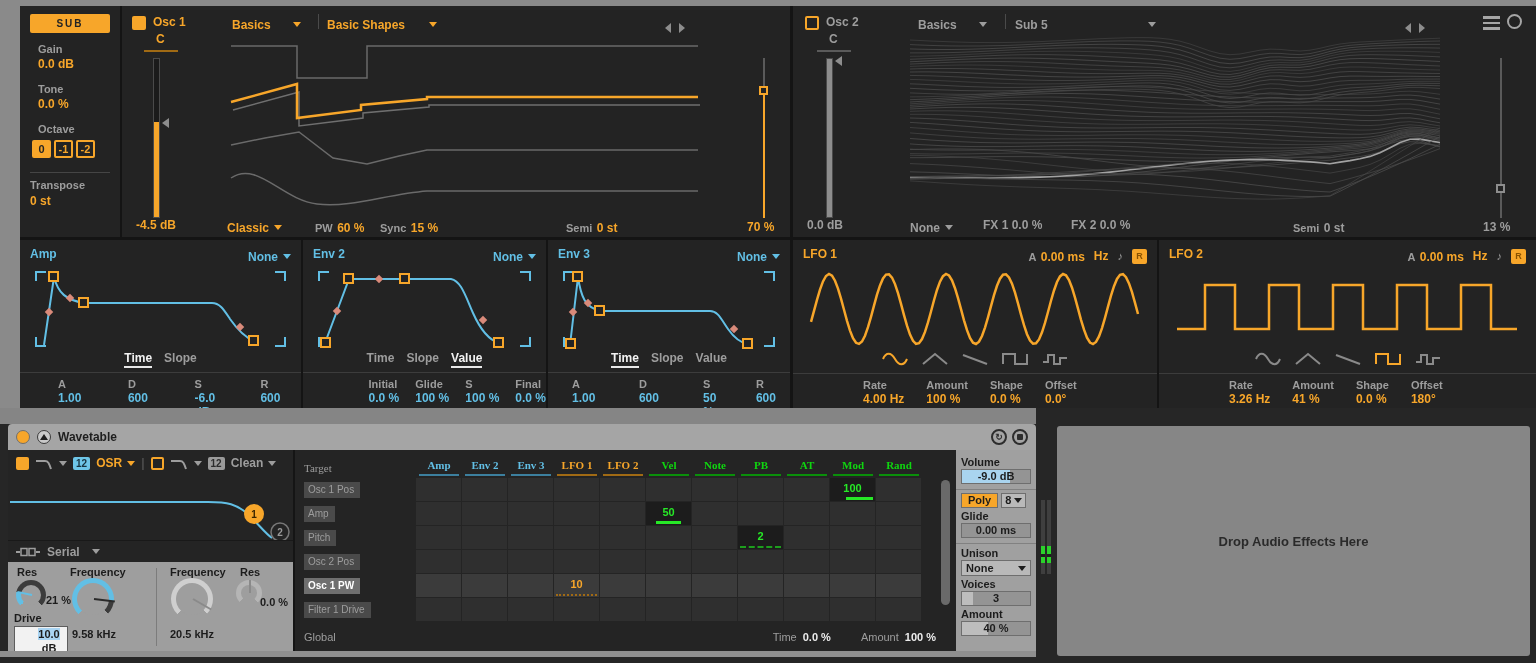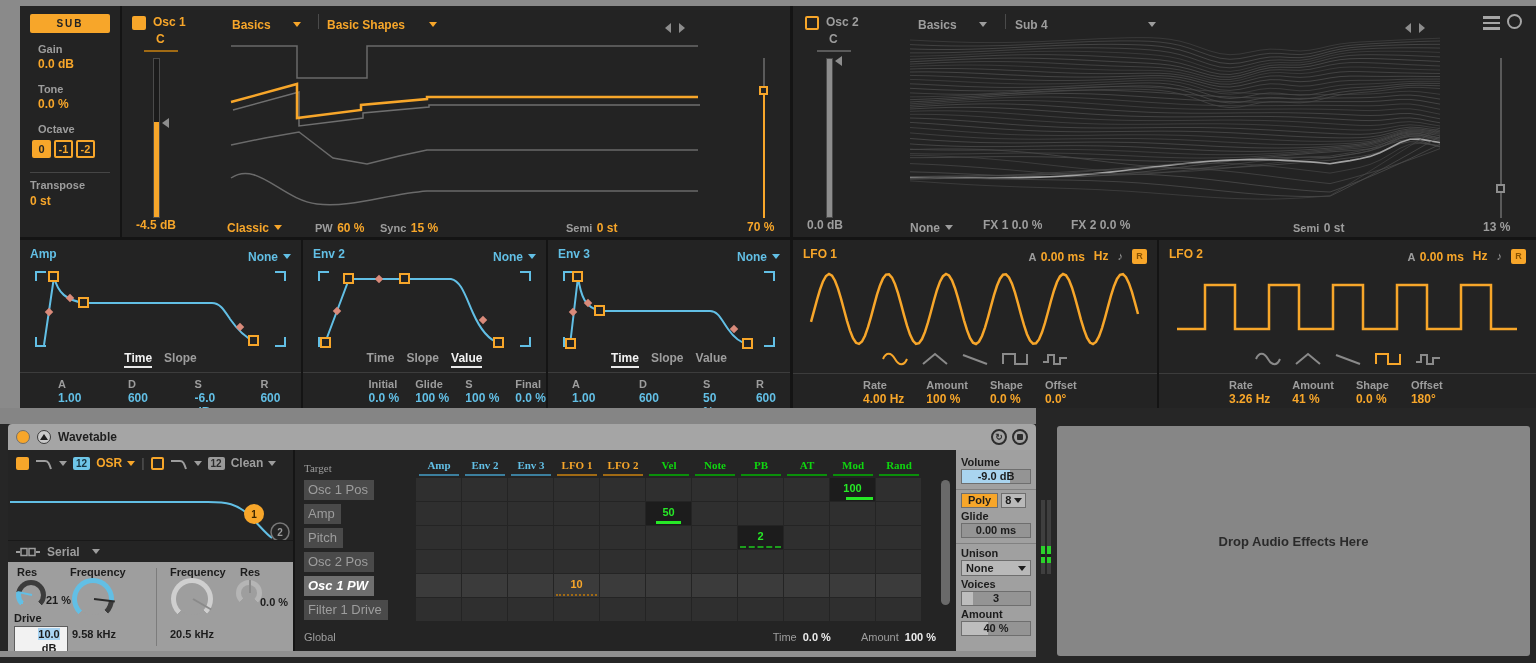--- a/index.html
+++ b/index.html
@@ -93,23 +93,23 @@
   #matrix-sec { position:absolute; left:289px; top:26px; width:659px; height:201px; background:#242424; padding:5px 0 0 7px; }
   #matrix-grid { position:relative; }
   .m-headrow { display:flex; height:22px; align-items:center;font-family:Liberation Serif, serif; }
   .m-target { width:112px; font-size:11px; color:#9d9d9d; padding-top:3px; }
   .m-colhead { width:46px; text-align:center; font-size:11px; font-weight:bold; padding-top:3px; }
   .m-colhead .ul { display:block; height:2px; margin:3px 3px 0 3px; }
   .c-blue { color:#62bfe5; } .c-blue .ul { background:#3c7f9e; }
   .c-orange { color:#f7a62a; } .c-orange .ul { background:#a06a14; }
   .c-green { color:#0fd60f; } .c-green .ul { background:#0a8f0a; }
   .m-row { display:flex; height:23px; margin-top:1px; }
-  .m-rowlabel { width:112px; font-size:13px; color:#9d9d9d; display:flex; align-items:center; }
+  .m-rowlabel { width:112px; font-size:10px; color:#9d9d9d; display:flex; align-items:center; }
   .m-rowlabel span { background:#4a4a4a; padding:2px 6px 3px 4px; white-space:nowrap; }
-  .m-row.sel .m-rowlabel { color:#fff; font-weight:bold;font-style:italic; }
+  .m-row.sel .m-rowlabel { color:#fff; font-weight:bold; }
   .m-row.sel .m-rowlabel span { background:#6f6f6f; }
   .m-cell { width:45px; margin-right:1px; background:#2f2f2f; position:relative; font-size:11px; font-weight:bold; text-align:center; line-height:21px; }
   .m-row.sel .m-cell { background:#3b3b3b; }
   .m-cell.has { background:#1c1c1c; }
   .m-cell .bar { position:absolute; bottom:1px; height:3px; }
   .bar.g-solid-r { right:2px; width:60%; background:#27e827; }
   .bar.g-solid-c { left:22%; width:56%; background:#27e827; }
   .bar.g-dash { left:2px; right:2px; height:0; border-bottom:2px dashed #1d9e1d; }
   .bar.o-dot { left:2px; right:2px; height:0; border-bottom:2px dotted #a06a14; }
   .m-cell.has.vg { color:#27e827; } .m-cell.has.vo { color:#f7a62a; }
@@ -231,21 +231,21 @@
         <div class="vslider-fill" style="height:158px;background:#8d8d8d;"></div>
       </div>
       <div class="tri-handle" style="left:42px;top:50px;"></div>
       <div class="val gray" style="position:absolute;left:14px;top:212px;">0.0 dB</div>
 
       <div style="position:absolute;left:125px;top:9px;">
         <span class="ptitle gray">Basics</span><span class="caret" style="margin-left:22px;"></span>
       </div>
       <div style="position:absolute;left:212px;top:8px;width:1px;height:15px;background:#4a4a4a;"></div>
       <div style="position:absolute;left:222px;top:9px;">
-        <span class="ptitle gray">Sub 4</span><span class="caret" style="margin-left:100px;"></span>
+        <span class="ptitle gray">Sub 5</span><span class="caret" style="margin-left:100px;"></span>
       </div>
       <div style="position:absolute;left:612px;top:13px;"><span class="tri-l"></span><span class="tri-r"></span></div>
       <div style="position:absolute;left:690px;top:10px;">
         <div style="width:17px;height:2.5px;background:#a5a5a5;margin-bottom:3px;"></div>
         <div style="width:17px;height:2.5px;background:#a5a5a5;margin-bottom:3px;"></div>
         <div style="width:17px;height:2.5px;background:#a5a5a5;"></div>
       </div>
       <div style="position:absolute;left:714px;top:8px;width:15px;height:15px;border:2px solid #a5a5a5;border-radius:50%;"></div>
 
       <svg id="wt2-svg" style="position:absolute;left:117px;top:28px;" width="530" height="178" viewBox="0 0 530 178">

